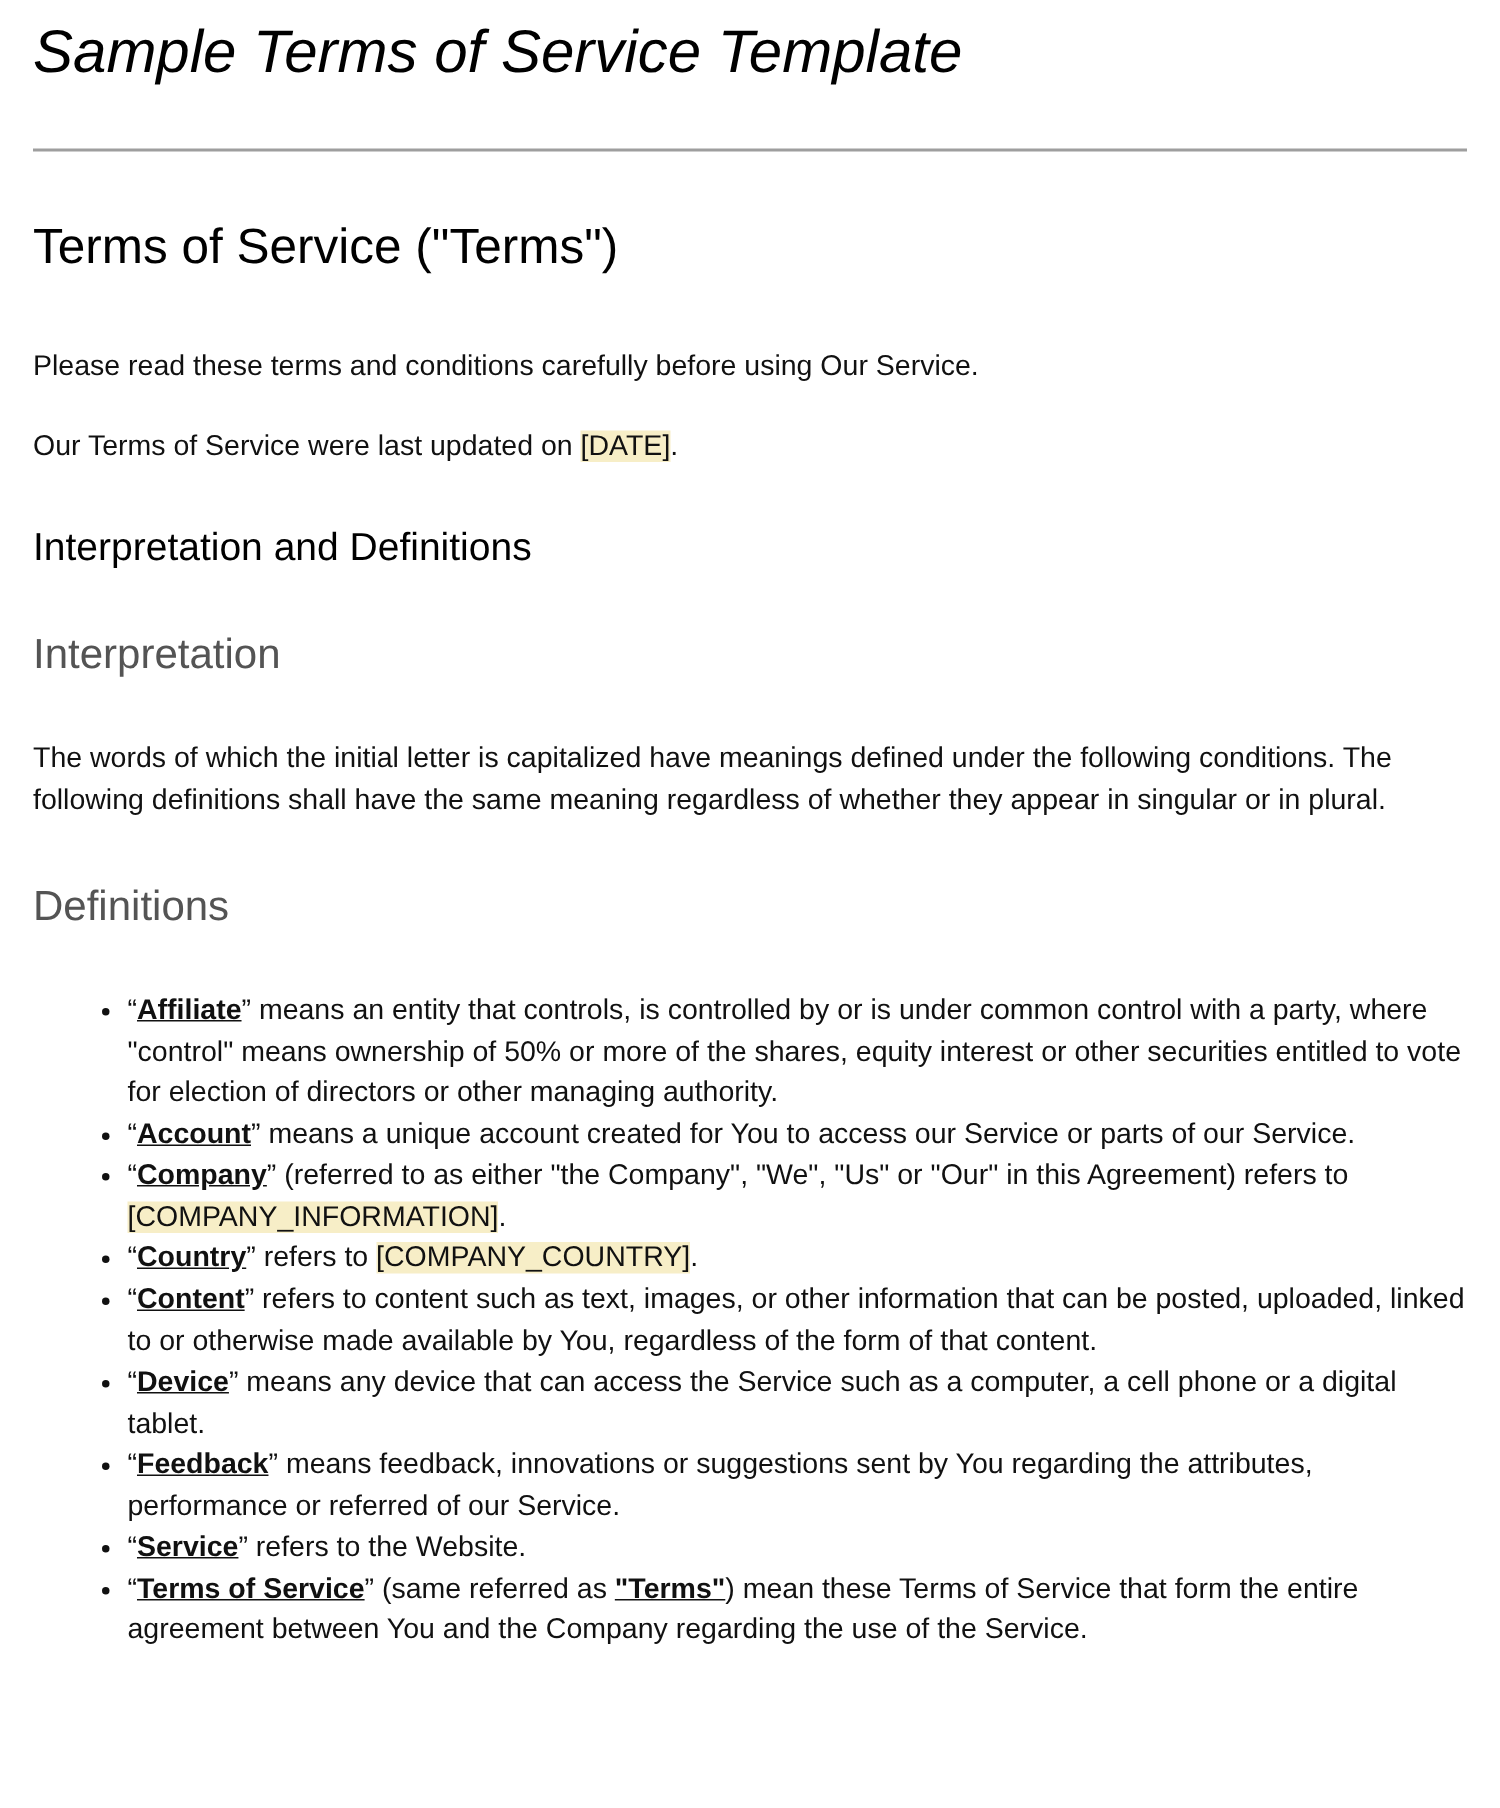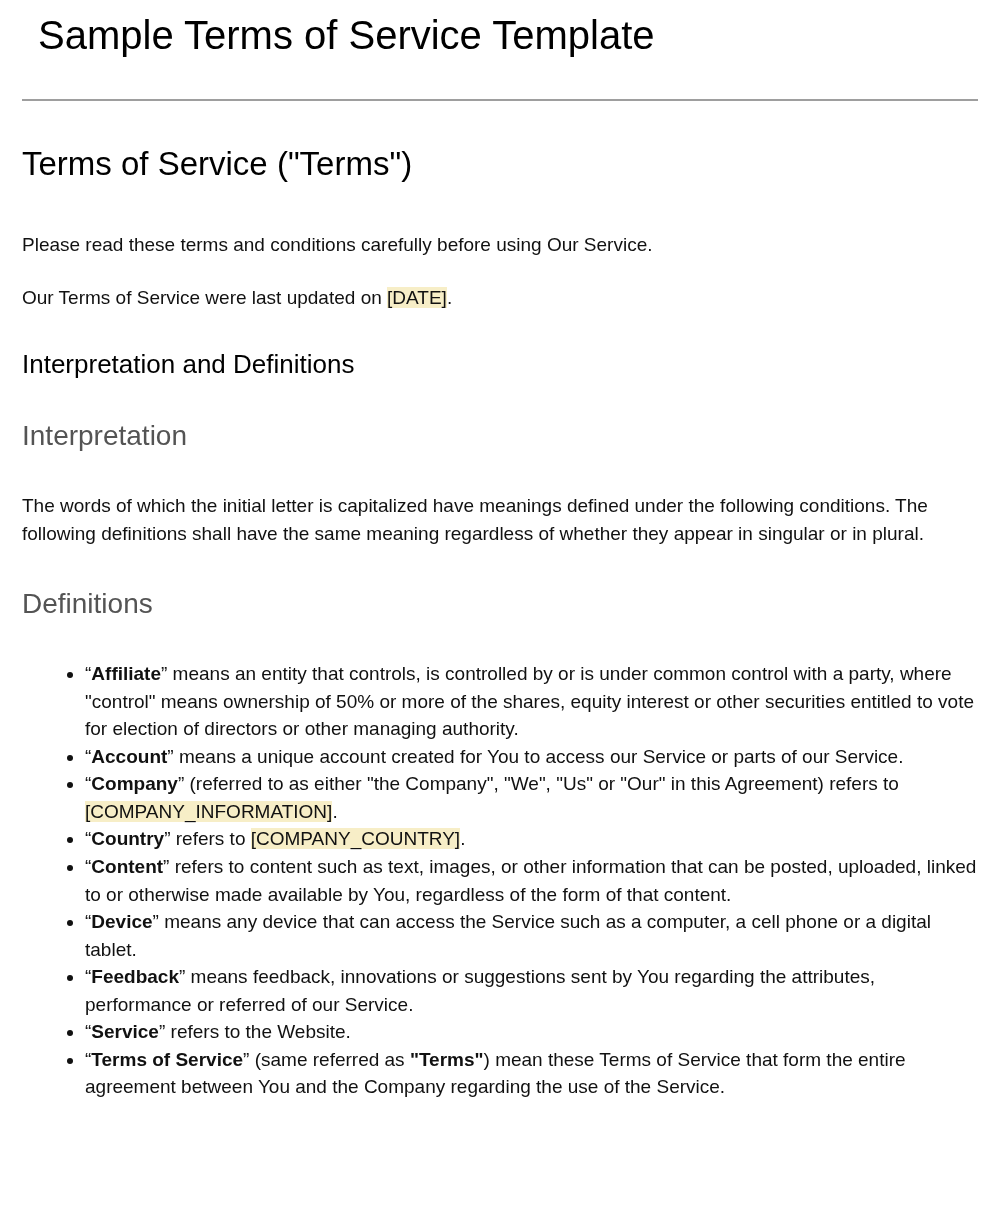--- a/index.html
+++ b/index.html
@@ -16,22 +16,23 @@
     font-family: "Liberation Sans", "DejaVu Sans", sans-serif;
     font-size: 19px;
     line-height: 1.45;
   }
   .page { padding: 12px 22px 40px 22px; }
 
   .doc-title {
     font-size: 40px;
     font-weight: 400;
     line-height: 1.15;
-    margin: 0 0 41px 16px;
+    margin: 0 0 41px 0;
     color: #000000;
+    font-style: italic;
   }
   hr.title-divider {
     border: none;
     border-top: 2px solid var(--rule);
     height: 0;
     margin: 0;
   }
   .doc-h1 {
     font-size: 33px;
     font-weight: 400;
@@ -55,21 +56,21 @@
   }
   p { margin: 26px 0; }
 
   ul.def-list {
     margin: 29px 0 0 0;
     padding: 0 0 0 63px;
     list-style-type: disc;
   }
   ul.def-list li { margin: 0; padding: 0; }
 
-  .seg-bold { font-weight: 700; }
+  .seg-bold { font-weight: 700; text-decoration: underline; }
   .seg-highlight { background-color: var(--hl); }
 </style>
 </head>
 <body>
 
 <main class="page">
 
   <h1 class="doc-title">Sample Terms of Service Template</h1>
 
   <hr class="title-divider">

